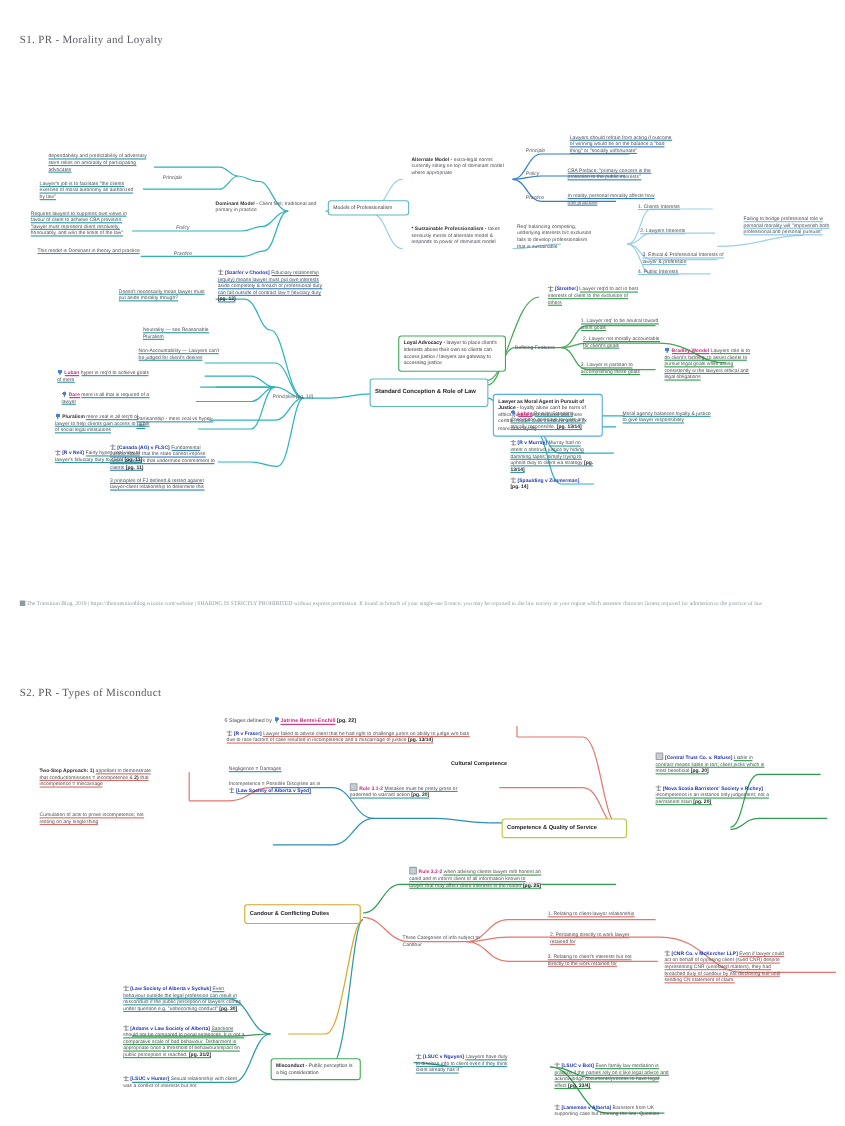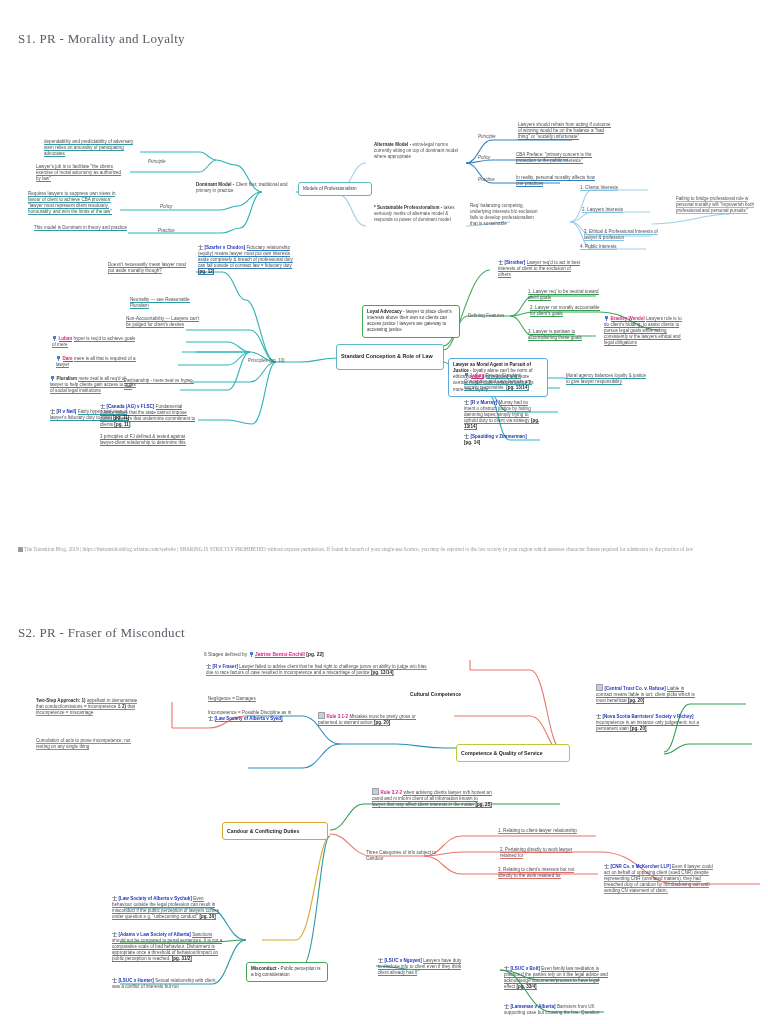--- a/index.html
+++ b/index.html
@@ -6,21 +6,21 @@
   body{
     width:768px;height:1024px;position:relative;overflow:hidden;
     font-family:"Liberation Sans", sans-serif;
     color:#3d3d3d;
     -webkit-font-smoothing:antialiased;
   }
   .page{position:absolute;left:0;top:0;width:768px;}
   .page-title{
     position:absolute;
     font-family:"Liberation Serif", serif;
-    font-size:13px;
+    font-size:10px;
     color:#5a5a66;
     letter-spacing:.3px;
     white-space:nowrap;
   }
   .map{position:absolute;left:0;top:0;width:768px;height:520px;}
   svg.wires{position:absolute;left:0;top:0;overflow:visible;}
   
   .node{
     position:absolute;
     font-size:4.5px;
@@ -315,21 +315,21 @@
 
   </div>
 
   <div class="footer">
     <span class="fic"></span><span>The Transition Blog, 2019 | https://thetransitionblog.wixsite.com/website  |  SHARING IS STRICTLY PROHIBITED without express permission. If found in breach of your single-use licence, you may be reported to the law society in your region which assesses character fitness required for admission to the practice of law</span>
   </div>
 </div>
 
 <div class="page" style="top:0;">
 
-  <div class="page-title" style="left:18px;top:625px;">S2. PR - Fraser of Misconduct</div>
+  <div class="page-title" style="left:18px;top:625px;">S2. PR - Types of Misconduct</div>
 
   <div class="map" style="top:640px;height:384px;">
 
     <svg class="wires" width="768" height="384">
       <g fill="none" stroke-width="1.1">
 
         <path d="M562,110 C548,110 546,30 530,30 L470,30" stroke="#e8756d"></path>
         <path d="M470,30 L470,20" stroke="#e8756d"></path>
         <path d="M562,112 C548,112 546,76 530,76 L454,76" stroke="#e8756d"></path>
         <path d="M562,116 C548,116 546,108 530,108 L444,108" stroke="#2b8fb8"></path>

